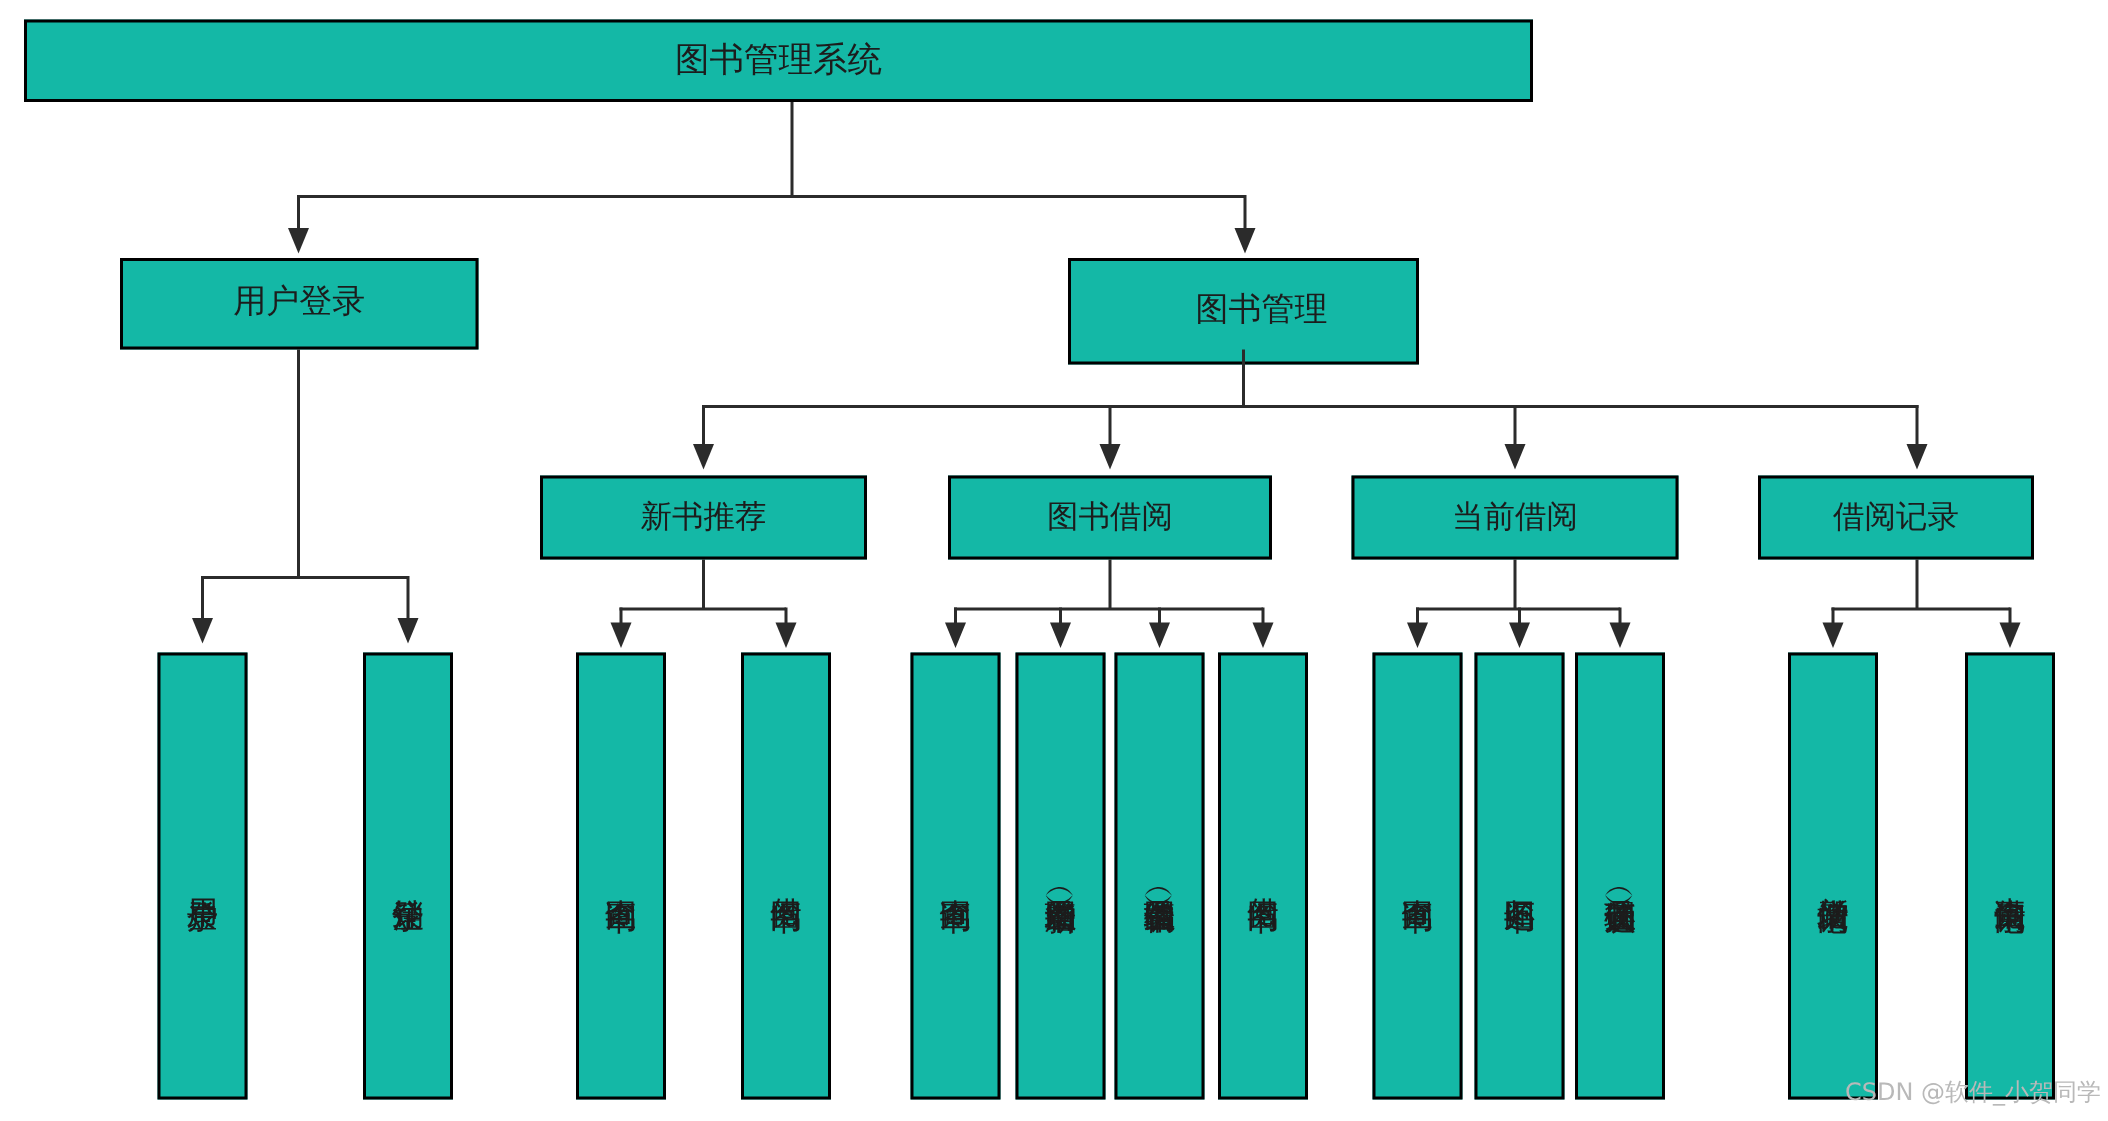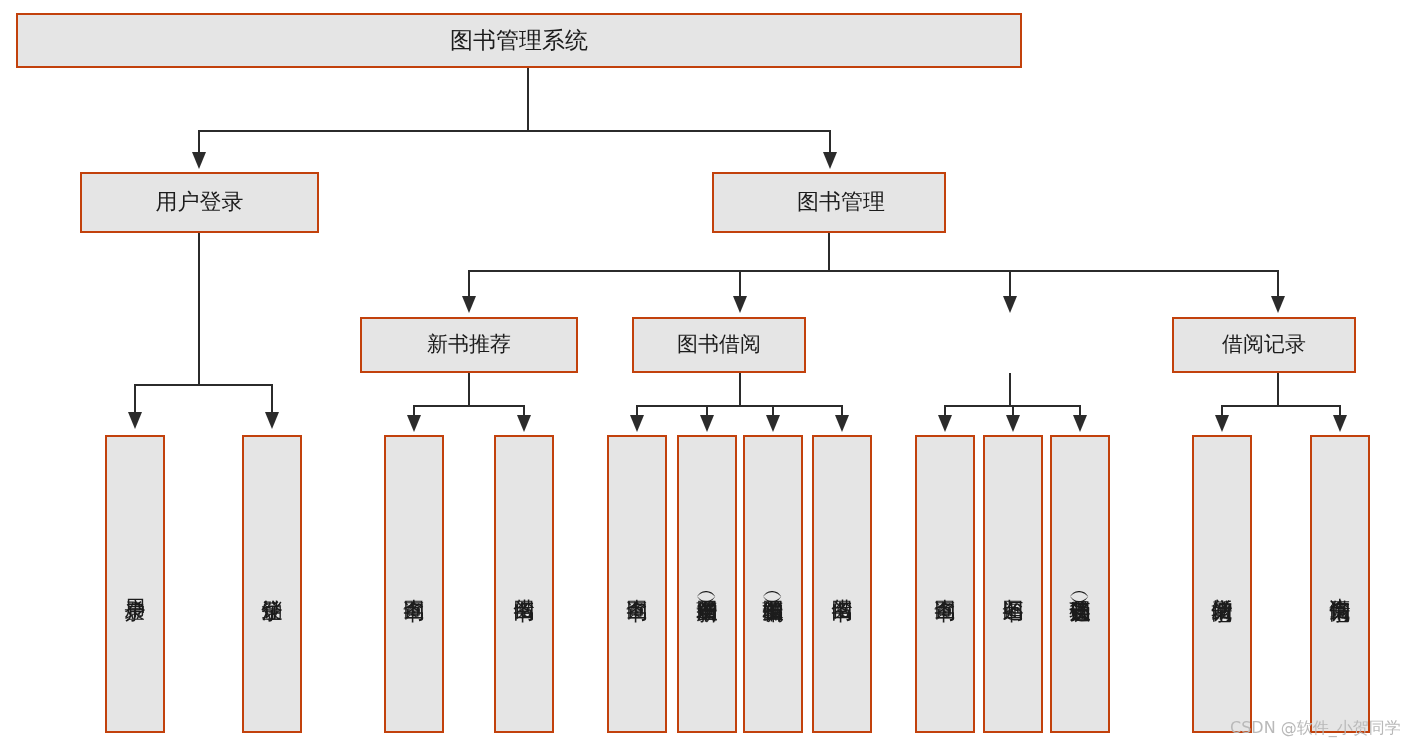--- a/index.html
+++ b/index.html
@@ -16,22 +16,22 @@
     width: 1405px;
     height: 747px;
     background: #ffffff;
     overflow: hidden;
   }
 
   
   .node {
     position: absolute;
     box-sizing: border-box;
-    background: #e5e5e5;
-    border: 2px solid #c2410c;
+    background: #14b8a6;
+    border: 2px solid #000000;
     display: flex;
     align-items: center;
     justify-content: center;
     color: #1c1c1c;
     line-height: 1.12;
   }
   .node.root {
     border-width: 2px;
     font-size: 23px;
   }
@@ -95,21 +95,21 @@
   <div class="seg h" style="left:198px; top:130px; width:632px;"></div>
 
   <div class="seg v" style="left:198px; top:130px; height:25px;"></div>
   <div class="arrow" style="left:192px; top:152px;"></div>
   <div class="seg v" style="left:829px; top:130px; height:25px;"></div>
   <div class="arrow" style="left:823px; top:152px;"></div>
 
   <div class="node level2" style="left:80px; top:172px; width:239px; height:61px;">
     <span>用户登录</span>
   </div>
-  <div class="node level2" style="left:712px; top:172px; width:234px; height:61px;padding-left:24px;">
+  <div class="node level2" style="left:712px; top:172px; width:234px; height:71px;padding-left:24px;">
     <span>图书管理</span>
   </div>
 
   <div class="seg v" style="left:198px; top:233px; height:152px;"></div>
   <div class="seg h" style="left:134px; top:384px; width:138px;"></div>
   <div class="seg v" style="left:134px; top:384px; height:31px;"></div>
   <div class="arrow" style="left:128px; top:412px;"></div>
   <div class="seg v" style="left:271px; top:384px; height:31px;"></div>
   <div class="arrow" style="left:265px; top:412px;"></div>
 
@@ -120,22 +120,25 @@
   <div class="seg v" style="left:739px; top:270px; height:29px;"></div>
   <div class="arrow" style="left:733px; top:296px;"></div>
   <div class="seg v" style="left:1009px; top:270px; height:29px;"></div>
   <div class="arrow" style="left:1003px; top:296px;"></div>
   <div class="seg v" style="left:1277px; top:270px; height:29px;"></div>
   <div class="arrow" style="left:1271px; top:296px;"></div>
 
   <div class="node level3" style="left:360px; top:317px; width:218px; height:56px;">
     <span>新书推荐</span>
   </div>
-  <div class="node level3" style="left:632px; top:317px; width:174px; height:56px;">
+  <div class="node level3" style="left:632px; top:317px; width:216px; height:56px;">
     <span>图书借阅</span>
+  </div>
+  <div class="node level3" style="left:901px; top:317px; width:218px; height:56px;">
+    <span>当前借阅</span>
   </div>
   <div class="node level3" style="left:1172px; top:317px; width:184px; height:56px;">
     <span>借阅记录</span>
   </div>
 
   <div class="seg v" style="left:468px; top:373px; height:33px;"></div>
   <div class="seg h" style="left:413px; top:405px; width:111px;"></div>
   <div class="seg v" style="left:413px; top:405px; height:14px;"></div>
   <div class="arrow" style="left:407px; top:415px;"></div>
   <div class="seg v" style="left:523px; top:405px; height:14px;"></div>

